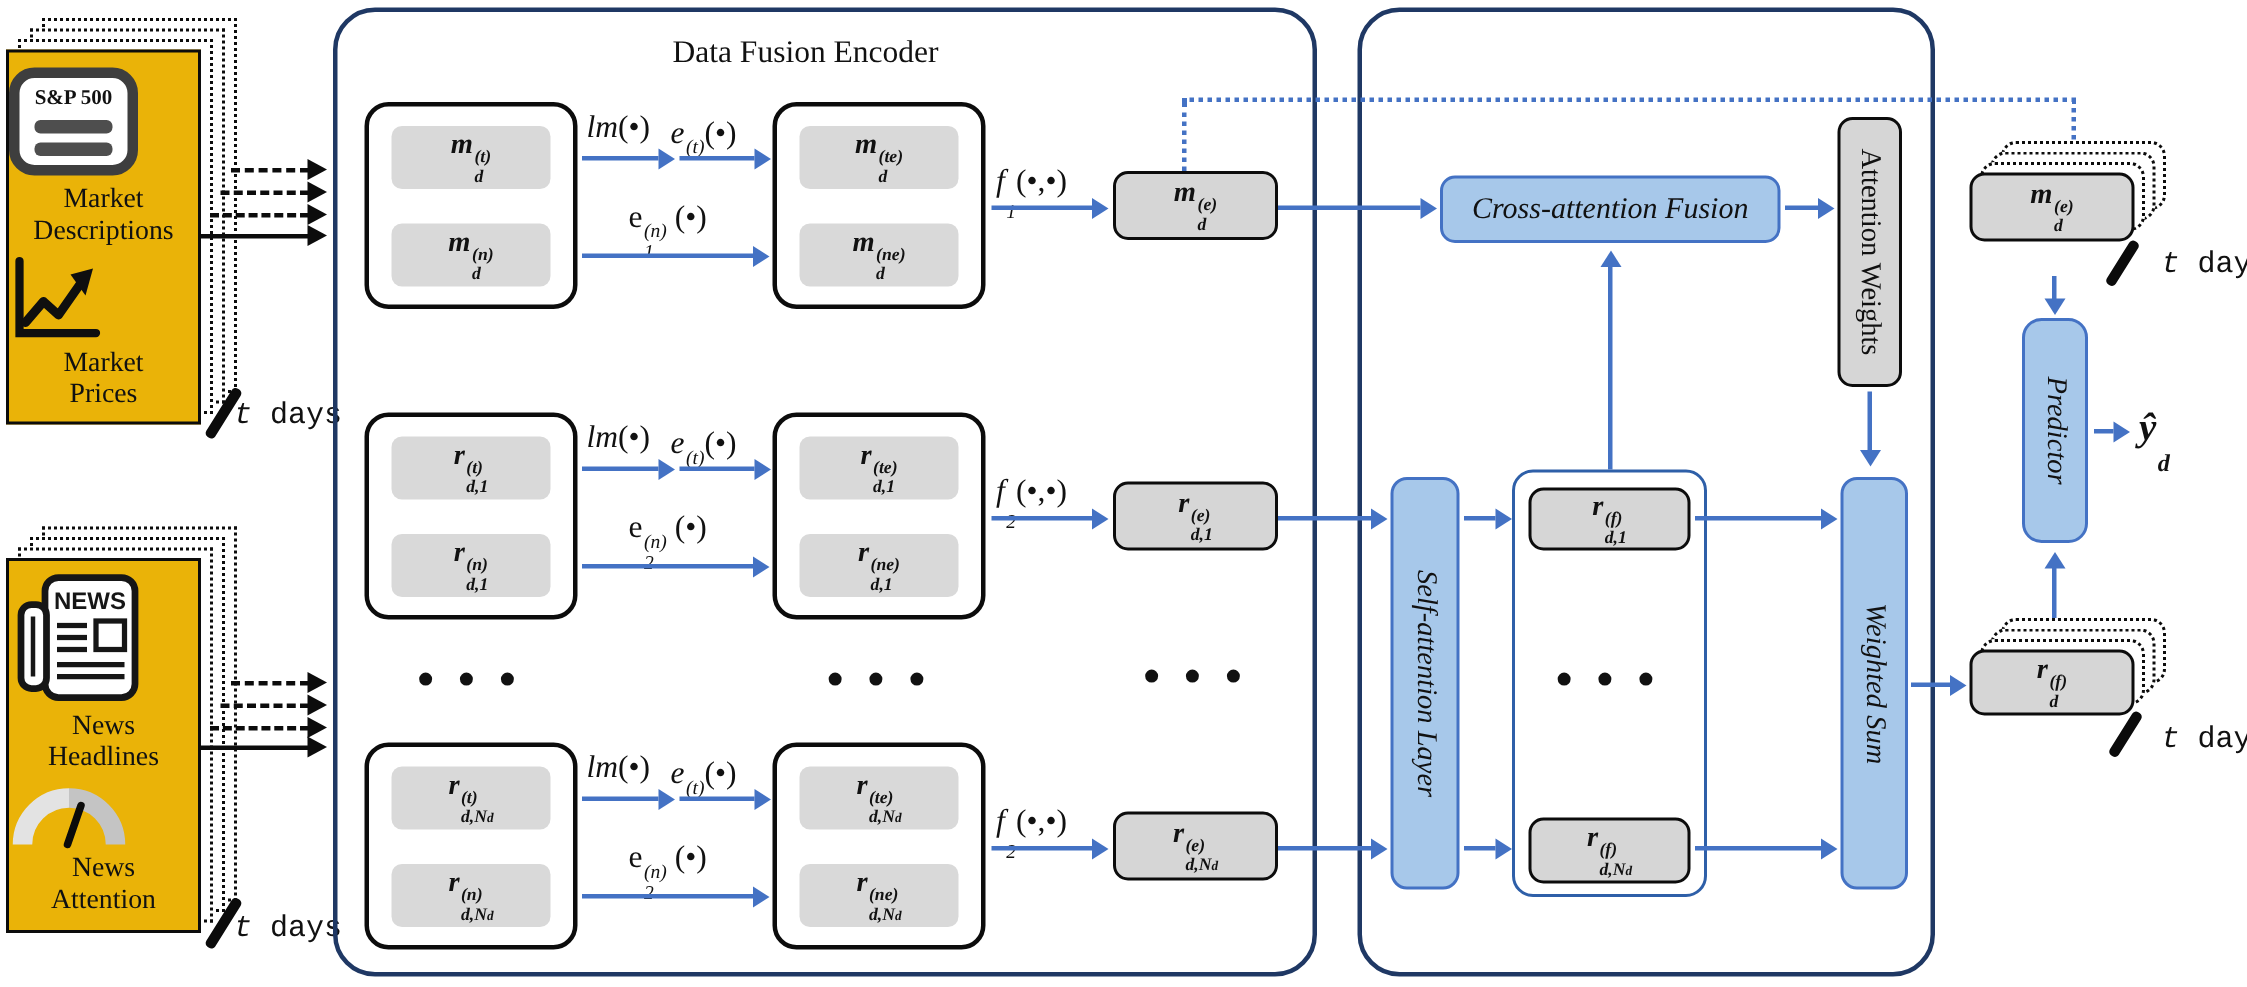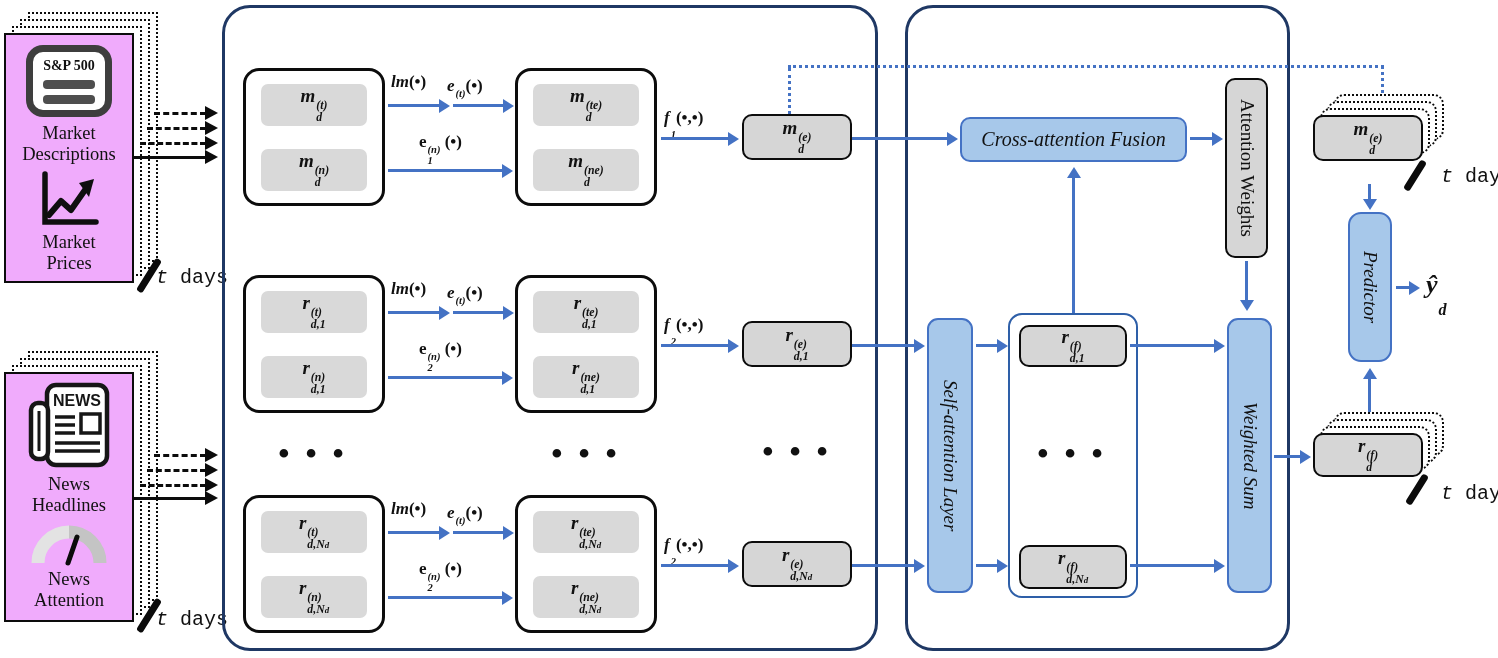--- a/index.html
+++ b/index.html
@@ -14,21 +14,21 @@
   
   .groupbox{position:absolute;width:142px;height:138px;background:#fff;border:3.5px solid #0c0c0c;
             border-radius:16px;box-sizing:border-box;}
   .chip{position:absolute;width:106px;height:42px;background:#D9D9D9;border-radius:7px;
         display:flex;align-items:center;justify-content:center;}
   .outbox{position:absolute;width:110px;height:46px;background:#D6D6D6;border:2.5px solid #0c0c0c;
           border-radius:10px;display:flex;align-items:center;justify-content:center;box-sizing:border-box;}
 
   
   .math{font-size:19px;font-weight:bold;font-style:normal;white-space:nowrap;}
-  .oplabel{position:absolute;font-size:17px;white-space:nowrap;font-weight:bold;}
+  .oplabel{position:absolute;font-size:21px;white-space:nowrap;font-weight:normal;}
   .mb{font-style:italic;}
   .mb.rm{font-style:normal;}
   .mss{display:inline-flex;flex-direction:column;align-items:flex-start;font-size:0.62em;
        line-height:1.05;vertical-align:-0.55em;margin-left:1px;}
   .msup,.msub{font-style:italic;white-space:nowrap;}
   .mss2{font-size:0.75em;}
   .ma{font-style:normal;}
 
   
   .harr{position:absolute;height:3px;background:#4472C4;}
@@ -56,22 +56,22 @@
   .vtext{writing-mode:vertical-rl;font-style:italic;font-size:19px;white-space:nowrap;}
   .vtext-rm{writing-mode:vertical-rl;font-style:normal;font-size:19px;white-space:nowrap;}
   .ital{font-style:italic;}
   .inner-container{position:absolute;border:2.5px solid #2E5FA8;border-radius:14px;background:transparent;box-sizing:border-box;}
 
   .dots{position:absolute;font-size:32px;font-weight:bold;letter-spacing:4px;transform:translate(-50%,-50%);white-space:nowrap;}
 
   
   .ghost{position:absolute;border:2.5px dotted #0c0c0c;background:#fff;box-sizing:border-box;}
   .ghost.rounded{border-radius:10px;}
-  .srccard{position:absolute;width:130px;height:250px;background:#f0abfc;border:2.5px solid #0c0c0c;
-           box-sizing:border-box;display:flex;flex-direction:column;align-items:center;}
+  .srccard{position:absolute;width:130px;height:250px;background:#eab308;border:2.5px solid #0c0c0c;
+           box-sizing:border-box;display:flex;flex-direction:column;}
   .caption{font-size:18.5px;line-height:1.12;text-align:center;}
   .spbadge{width:86px;height:72px;border:7px solid #3e3e3e;border-radius:17px;background:#fff;
            display:flex;flex-direction:column;align-items:center;justify-content:center;gap:6px;
            box-sizing:border-box;margin-top:10px;}
   .sptext{font-weight:bold;font-size:14px;}
   .spbar{width:52px;height:9px;background:#4e4e4e;border-radius:4px;}
   .slashmark{position:absolute;width:38px;height:7px;background:#0b0b0b;border-radius:3px;transform:rotate(-58deg);}
   .tdays{position:absolute;font-size:20px;white-space:nowrap;font-family:Liberation Mono, monospace;}
 </style>
 </head>
@@ -143,20 +143,21 @@
   <div class="slashmark" style="left:130px;top:612px;"></div>
   <div class="tdays" style="left:156px;top:608px;"><span class="mb">t</span><span class="ma"> days</span></div>
 
   <div class="dashline" style="left:154px;top:454px;width:52px;"></div>
   <div class="dashline" style="left:147px;top:469px;width:59px;"></div>
   <div class="dashline" style="left:140px;top:484px;width:66px;"></div>
   <div class="solidline" style="left:133px;top:497px;width:73px;"></div>
 
   <div class="container-box" style="left:222px;top:5px;width:656px;height:646px;"></div>
   <div class="container-box" style="left:905px;top:5px;width:385px;height:646px;"></div>
+  <div class="diagram-title" style="left:537px;top:22px;">Data Fusion Encoder</div>
 
   <div class="bdot-v" style="left:788px;top:68px;height:46px;"></div>
   <div class="bdot-h" style="left:788px;top:65px;width:596px;"></div>
   <div class="bdot-v" style="left:1381px;top:65px;height:42px;"></div>
 
   <div style="position:absolute;left:0;top:68px;width:100%;height:140px;">
     <div class="groupbox" style="left:243px;top:0;"></div>
     <div class="chip" style="left:261px;top:16px;">
         <span class="math"><span class="mb">m</span><span class="mss">
             <span class="msup">(t)</span>

